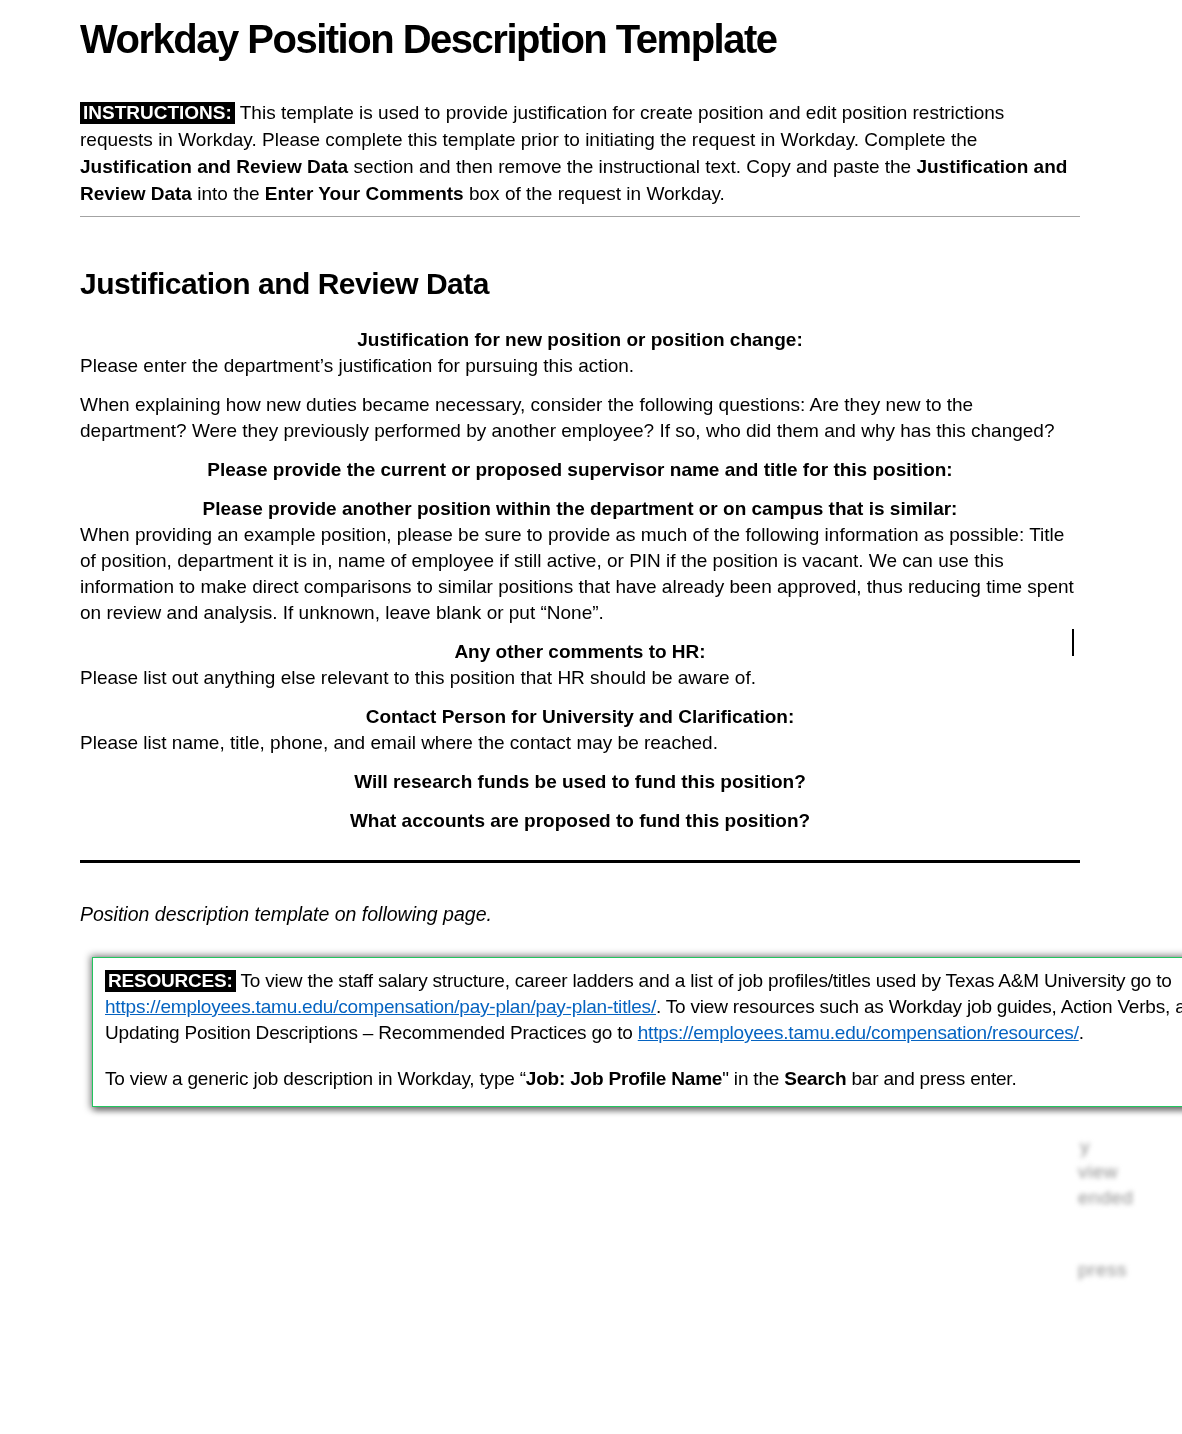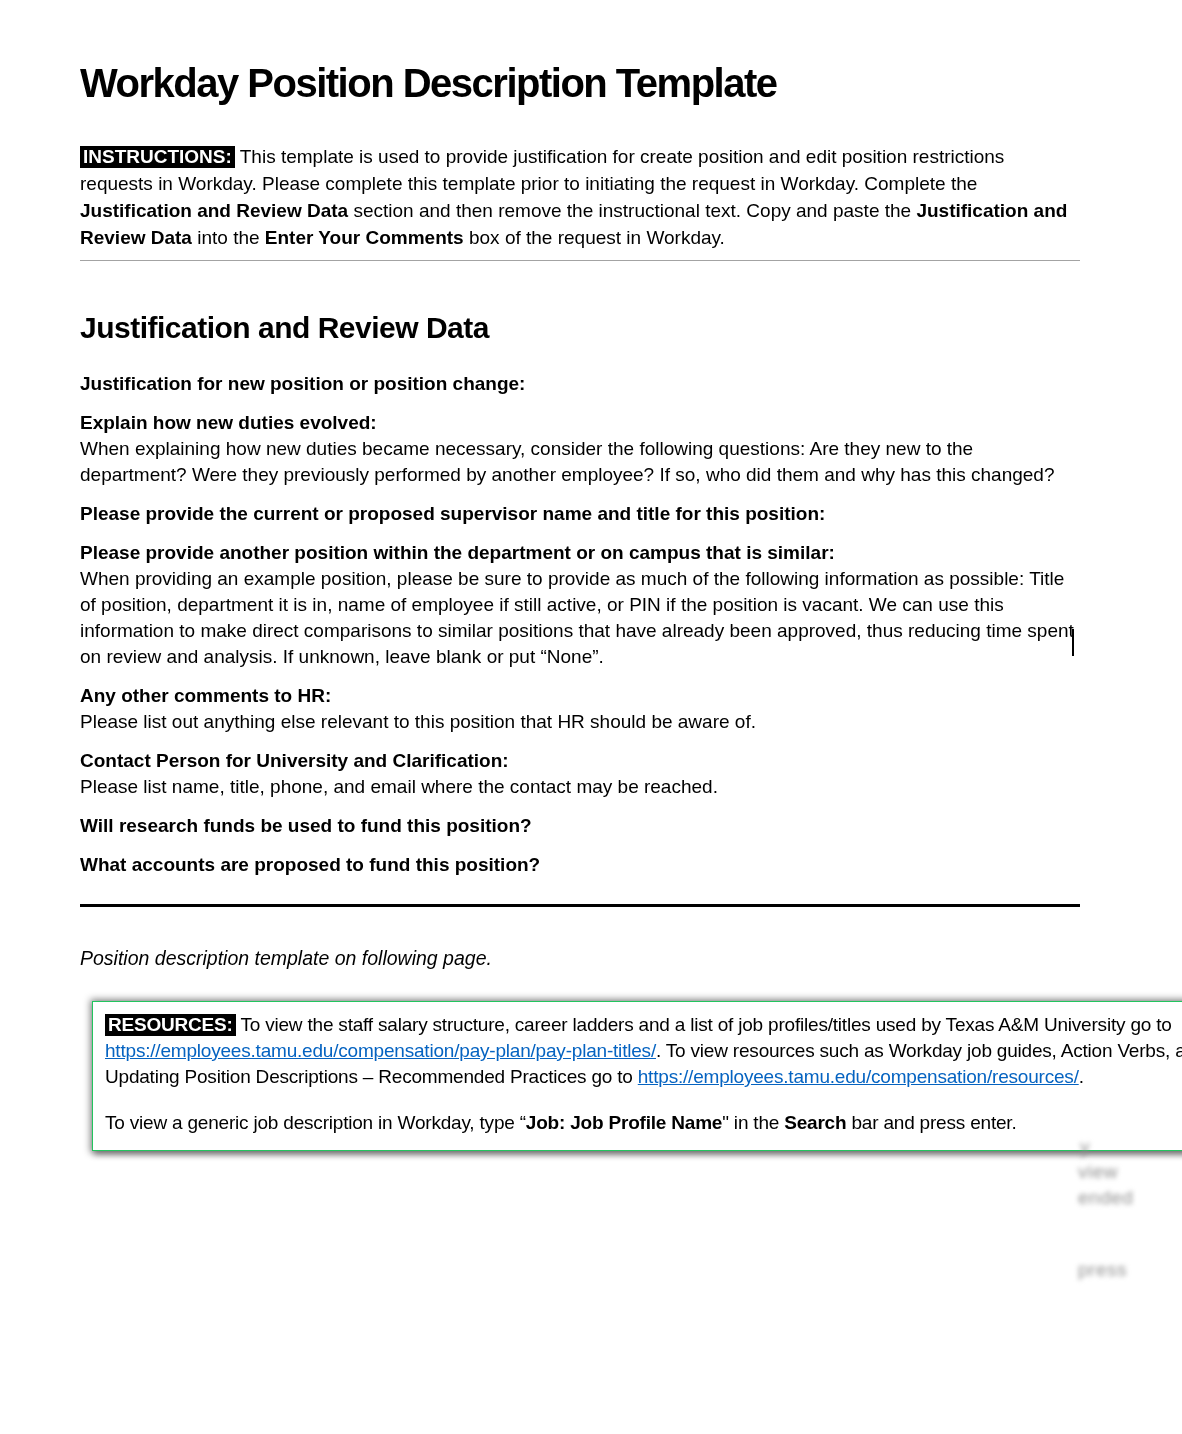--- a/index.html
+++ b/index.html
@@ -6,21 +6,21 @@
   .page {
     position: relative;
     width: 1182px;
     min-height: 1434px;
     background: #ffffff;
     font-family: "Liberation Sans", sans-serif;
     color: #000000;
     overflow: hidden;
   }
   .content {
-    padding: 60px 102px 0 80px; 
+    padding: 16px 102px 0 80px; 
   }
   h1.doc-title {
     margin: 0;
     font-size: 40px;
     font-weight: 700;
     letter-spacing: -1.5px;
     line-height: 1.15;
     font-stretch: condensed;
   }
   .instructions {
@@ -38,21 +38,21 @@
   }
   .b { font-weight: 700; }
   h2.section-heading {
     margin: 50px 0 26px 0;
     font-size: 30px;
     font-weight: 700;
     letter-spacing: -0.5px;
   }
   .qa-block { margin: 0 0 13px 0; font-size: 19px; line-height: 26px; }
   .qa-block p { margin: 0; }
-  .qa-q { font-weight: 700; }
+  .qa-q { font-weight: 700; text-align: center; }
   .rule {
     border: none;
     border-top: 3px solid #000;
     margin: 26px 0 0 0;
   }
   .note {
     font-style: italic;
     font-size: 19.5px;
     margin: 38px 0 0 0;
     line-height: 26px;
@@ -103,24 +103,24 @@
     <h1 class="doc-title">Workday Position Description Template</h1>
 
     <div class="instructions">
       <span class="inverse-label">INSTRUCTIONS:</span><span> This template is used to provide justification for create position and edit position restrictions requests in Workday. Please complete this template prior to initiating the request in Workday. Complete the </span><span class="b">Justification and Review Data</span><span> section and then remove the instructional text. Copy and paste the </span><span class="b">Justification and Review Data</span><span> into the </span><span class="b">Enter Your Comments</span><span> box of the request in Workday.</span>
     </div>
 
     <h2 class="section-heading">Justification and Review Data</h2>
 
     <div class="qa-block">
       <p class="qa-q">Justification for new position or position change:</p>
+      <p class="qa-a">Please enter the department’s justification for pursuing this action.</p>
     </div>
 
     <div class="qa-block">
-      <p class="qa-q">Explain how new duties evolved:</p>
       <p class="qa-a">When explaining how new duties became necessary, consider the following questions: Are they new to the department? Were they previously performed by another employee? If so, who did them and why has this changed?</p>
     </div>
 
     <div class="qa-block">
       <p class="qa-q">Please provide the current or proposed supervisor name and title for this position:</p>
     </div>
 
     <div class="qa-block">
       <p class="qa-q">Please provide another position within the department or on campus that is similar:</p>
       <p class="qa-a">When providing an example position, please be sure to provide as much of the following information as possible: Title of position, department it is in, name of employee if still active, or PIN if the position is vacant. We can use this information to make direct comparisons to similar positions that have already been approved, thus reducing time spent on review and analysis. If unknown, leave blank or put “None”.</p>

